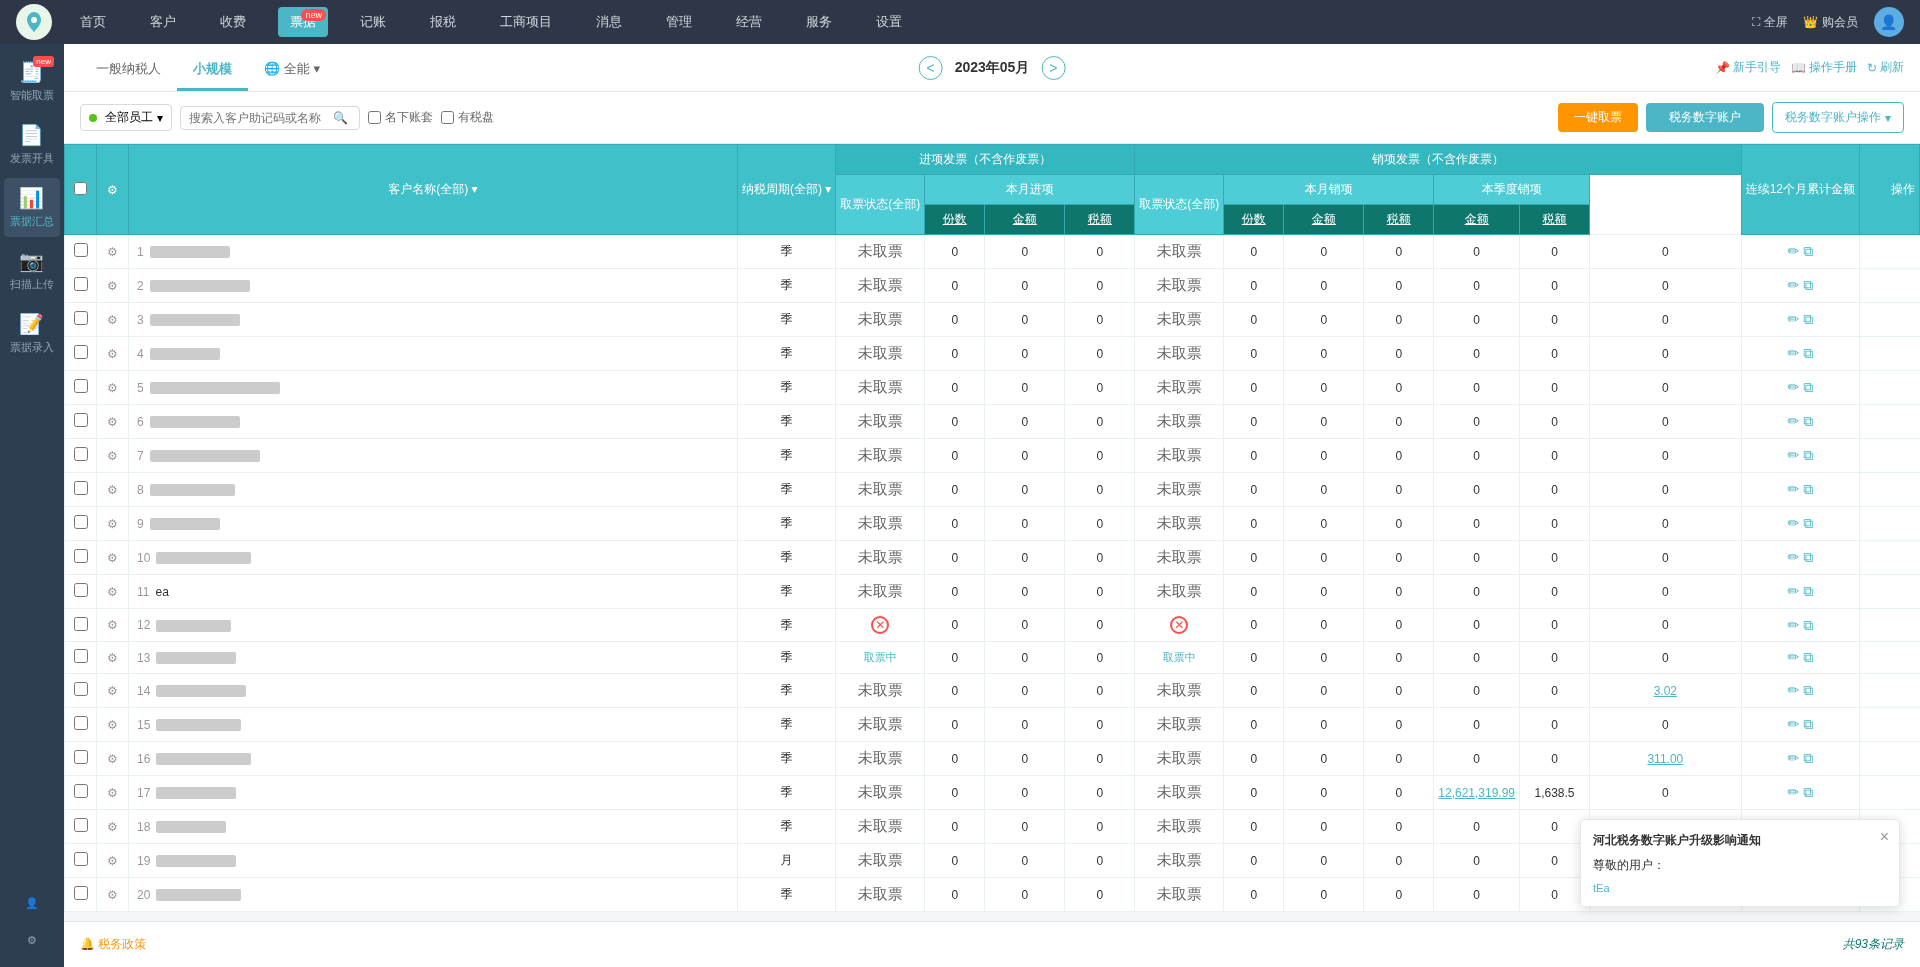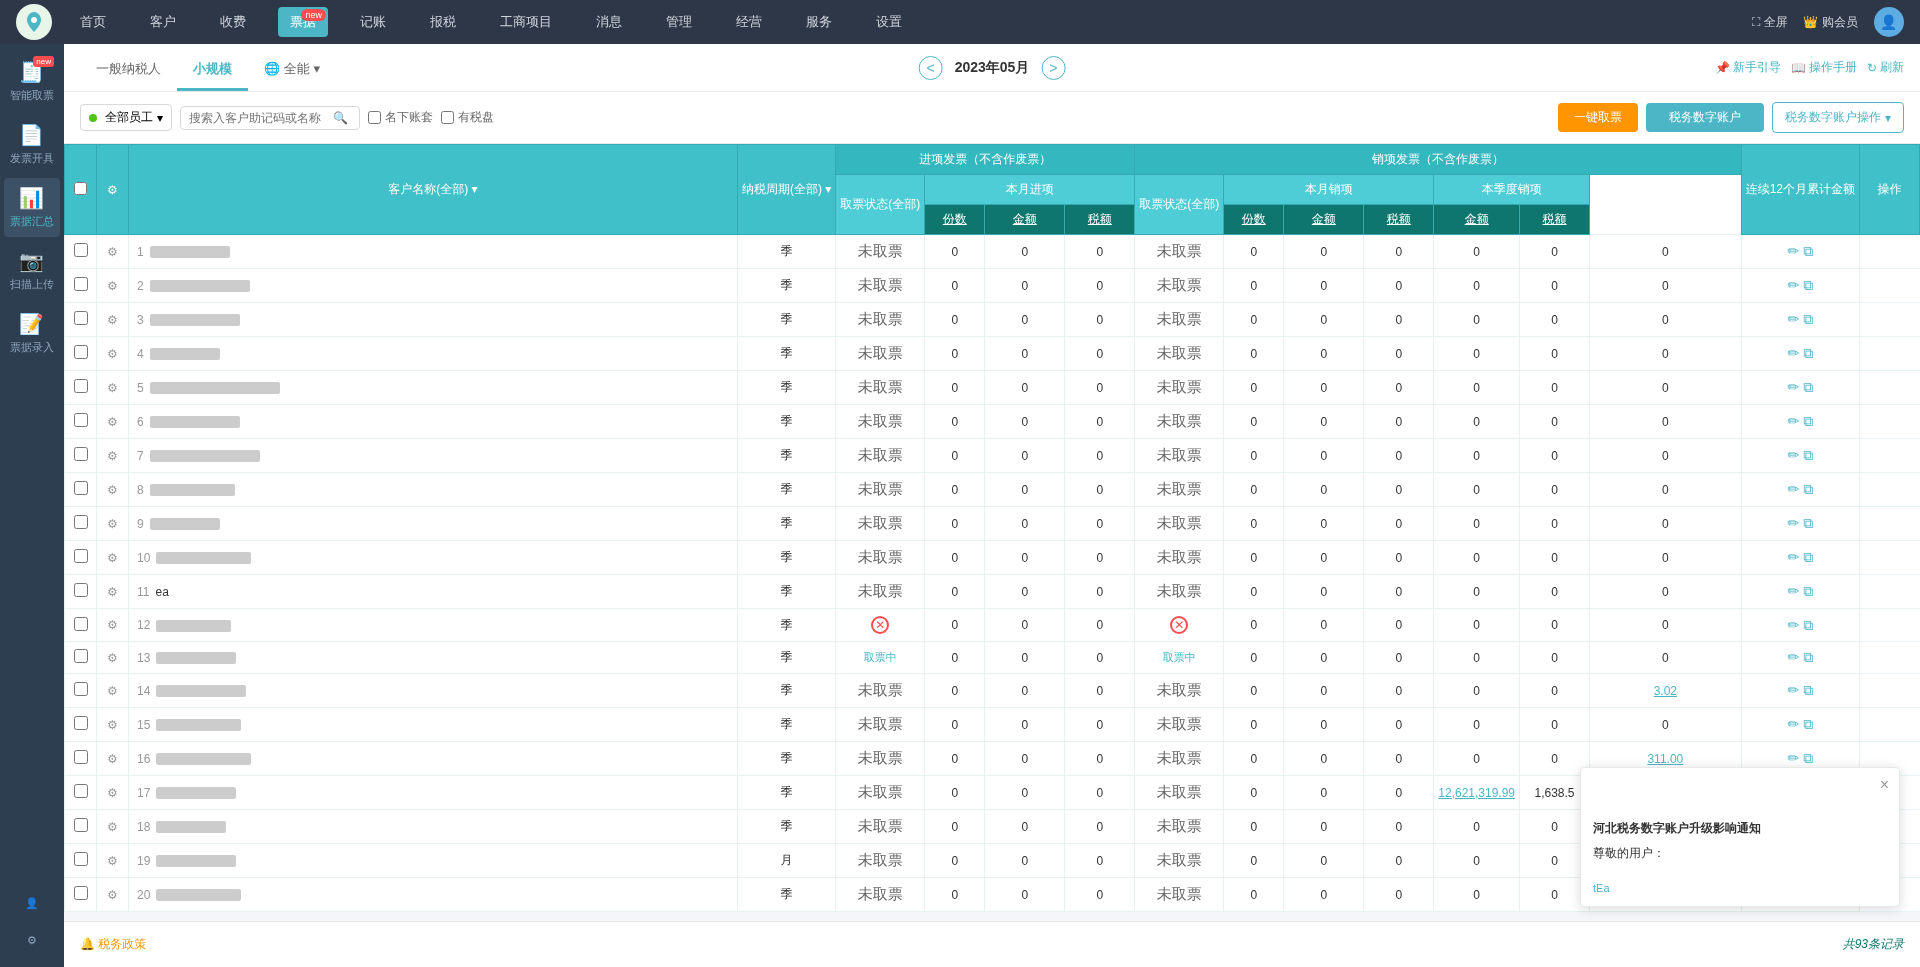--- a/index.html
+++ b/index.html
@@ -338,21 +338,21 @@
     }
     .col-check { width: 32px; }
     .col-setting { width: 32px; }
     .col-name { min-width: 180px; max-width: 230px; }
     .col-nbjl { width: 70px; }
     .col-status { width: 70px; }
     .col-count { width: 60px; }
     .col-amount { width: 80px; }
     .col-tax { width: 70px; }
     .col-accum { width: 110px; }
-    .col-ops { width: 60px; }
+    .col-ops { width: 60px; text-align: right; }
 
     
     .tabs-and-date-bar {
       background: #fff;
       border-bottom: 1px solid #e8e8e8;
       display: flex;
       align-items: center;
       padding: 0 16px;
       height: 48px;
       position: relative;
@@ -397,21 +397,20 @@
       box-shadow: 0 2px 12px rgba(0,0,0,0.15);
       padding: 12px;
       font-size: 12px;
       color: #333;
       z-index: 100;
     }
     .notification-title {
       font-weight: bold;
       margin-bottom: 8px;
       color: #333;
-      margin-top: 40px;
     }
     .notification-close {
       position: absolute;
       top: 8px;
       right: 10px;
       cursor: pointer;
       color: #999;
       font-size: 16px;
     }
 
@@ -1008,14 +1007,14 @@
       </span>
       <span class="record-count">共93条记录</span>
     </div>
   </div>
 </div>
 
 <div class="notification-popup" style="position:fixed; bottom:60px; right:20px;">
   <div class="notification-close">×</div>
   <div class="notification-title">河北税务数字账户升级影响通知</div>
   <div style="margin-bottom:6px;">尊敬的用户：</div>
-  <div style="margin-top:20px; color:#4db6c6; font-size:11px;">tEa</div>
+  <div style="margin-top:8px; color:#4db6c6; font-size:11px;">tEa</div>
 </div>
 
 </body></html>

